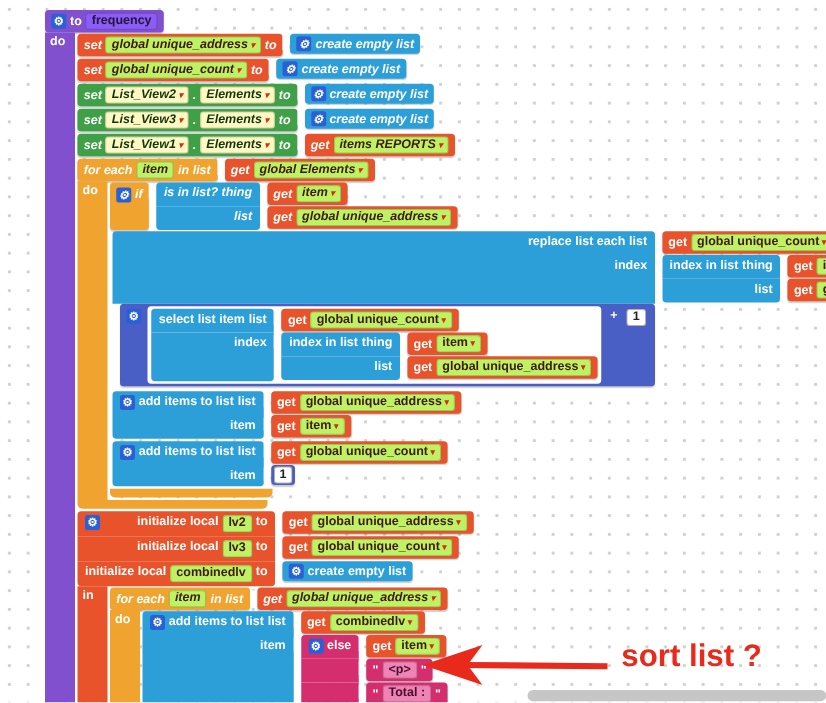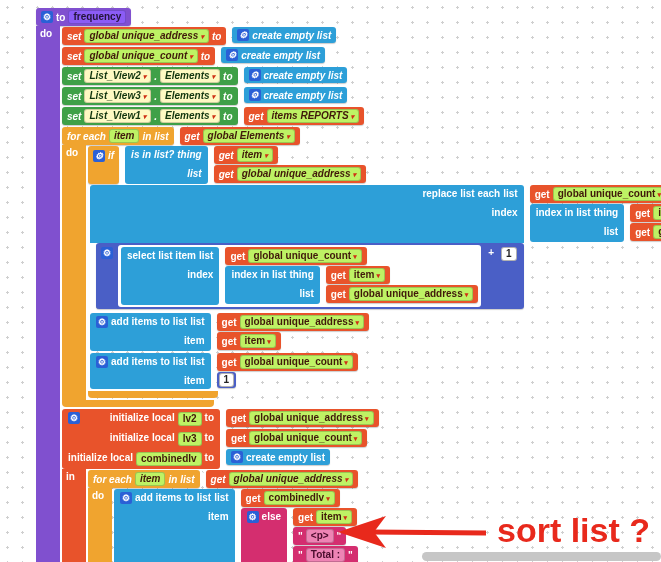--- a/index.html
+++ b/index.html
@@ -45,21 +45,21 @@
   .fg{background:#fef9c3;color:#12350f;align-items:center;}
   .fk{background:#ee84b4;color:#4b0c2c;min-width:6px;}
   .fw{background:#fff;color:#222;border-color:rgba(0,0,0,.3);}
   .dd{color:#cf3014;font-size:7px;line-height:1;}
   .gear{flex:0 0 auto;width:12px;height:12px;border-radius:2px;background:#2a60d6;color:#fff;
         display:inline-flex;align-items:center;justify-content:center;font-size:9px;line-height:1;}
   .q{color:#fff;}
   .inset{background:#fff;border-radius:3px;padding:2px 3px;display:flex;margin:0 2px;}
   .plus{padding:2px 2px 0;}
   
-  .ann-text{position:absolute;left:497px;top:511px;font-size:34px;font-weight:bold;color:#e8291c;white-space:nowrap;}
+  .ann-text{position:absolute;left:497px;top:511px;font-size:25px;font-weight:bold;color:#e8291c;white-space:nowrap;}
   .ann-arrow{position:absolute;left:336px;top:514px;}
   .hscroll{position:absolute;left:422px;top:552px;width:239px;height:9px;background:#c6c6c6;border-radius:5px;}
 </style>
 </head>
 <body>
 
 <div class="canvas">
  <div class="ws">
 
   <div class="w">

